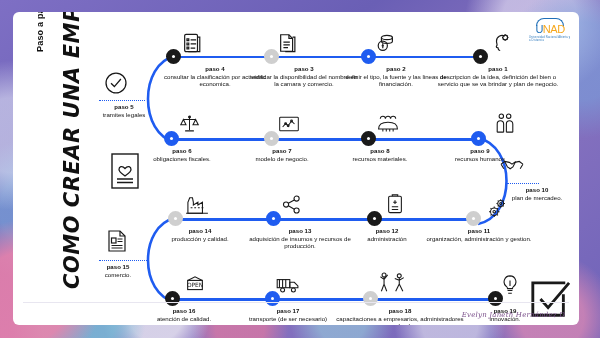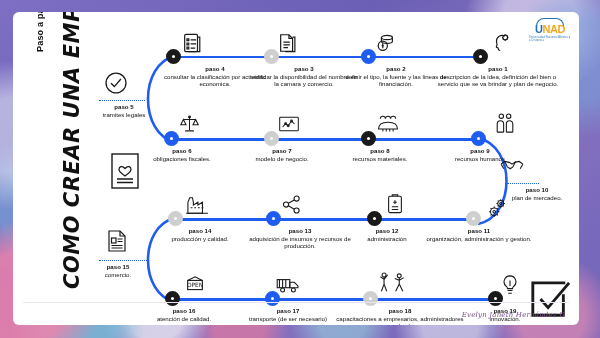--- a/index.html
+++ b/index.html
@@ -40,21 +40,21 @@
   }
   .subtitle-vert{
     position:absolute;left:22px;top:40px;width:90px;
     transform:rotate(-90deg);transform-origin:left top;
     font-size:9px;font-weight:700;color:#111;white-space:nowrap;
     letter-spacing:.2px;
   }
   
   .logo{position:absolute;right:8px;top:6px;width:42px;height:24px;
         display:flex;flex-direction:column;align-items:center;justify-content:center;}
-  .logo-main{font-size:11px;font-weight:700;letter-spacing:-.5px;line-height:1;}
+  .logo-main{font-size:11px;font-weight:400;letter-spacing:-.5px;line-height:1;}
   .logo-u{color:#1f6fb8;}
   .logo-nad{color:#f6a71c;}
   .logo-sub{font-size:2.6px;color:#1f6fb8;letter-spacing:.2px;margin-top:1px;}
   .logo-arc{width:26px;height:7px;border:1.4px solid #1f6fb8;border-bottom:none;
             border-radius:13px 13px 0 0;margin-bottom:-2px;}
   
   .tl{position:absolute;inset:0;}
   .row-line{position:absolute;height:2.6px;background:#1f5cf0;}
   .node{position:absolute;border-radius:50%;box-sizing:border-box;}
   .node.black{background:#1a1a1a;border:3px solid #1a1a1a;}

